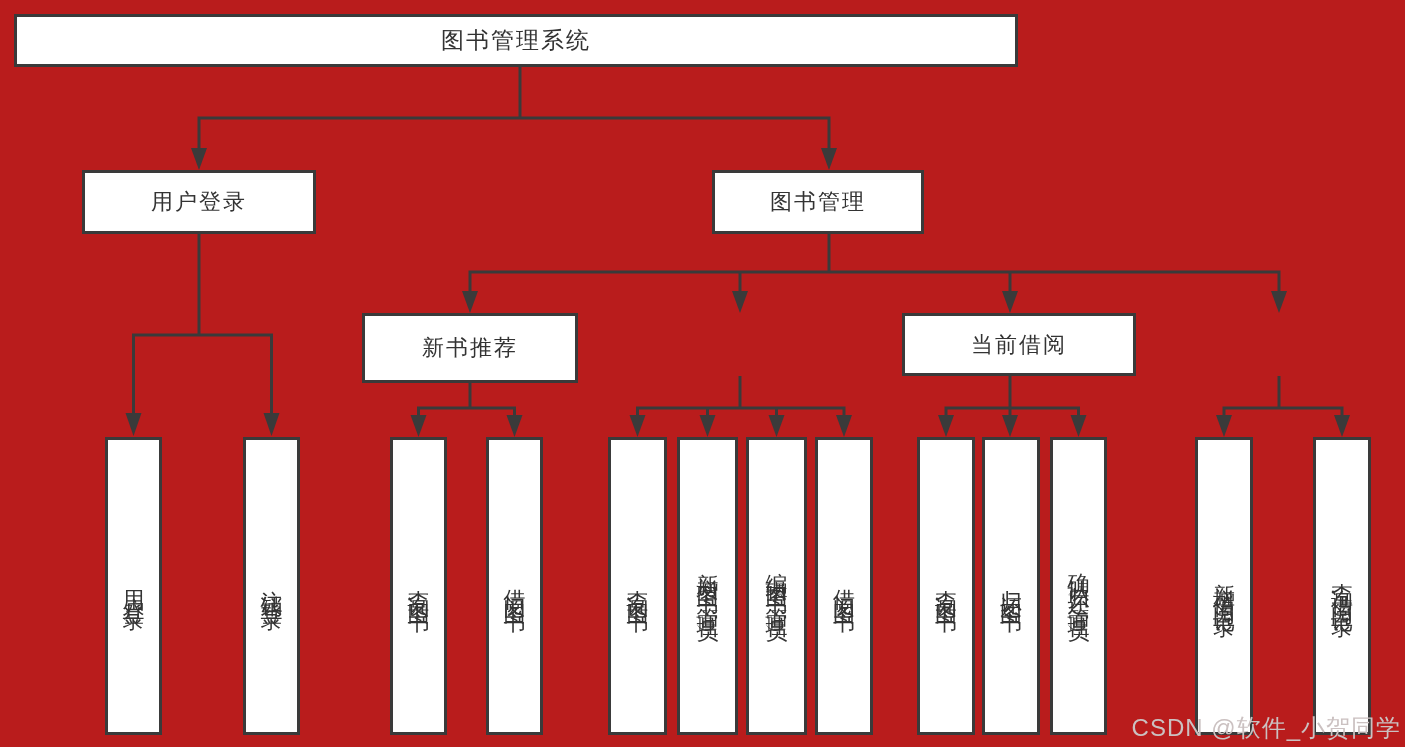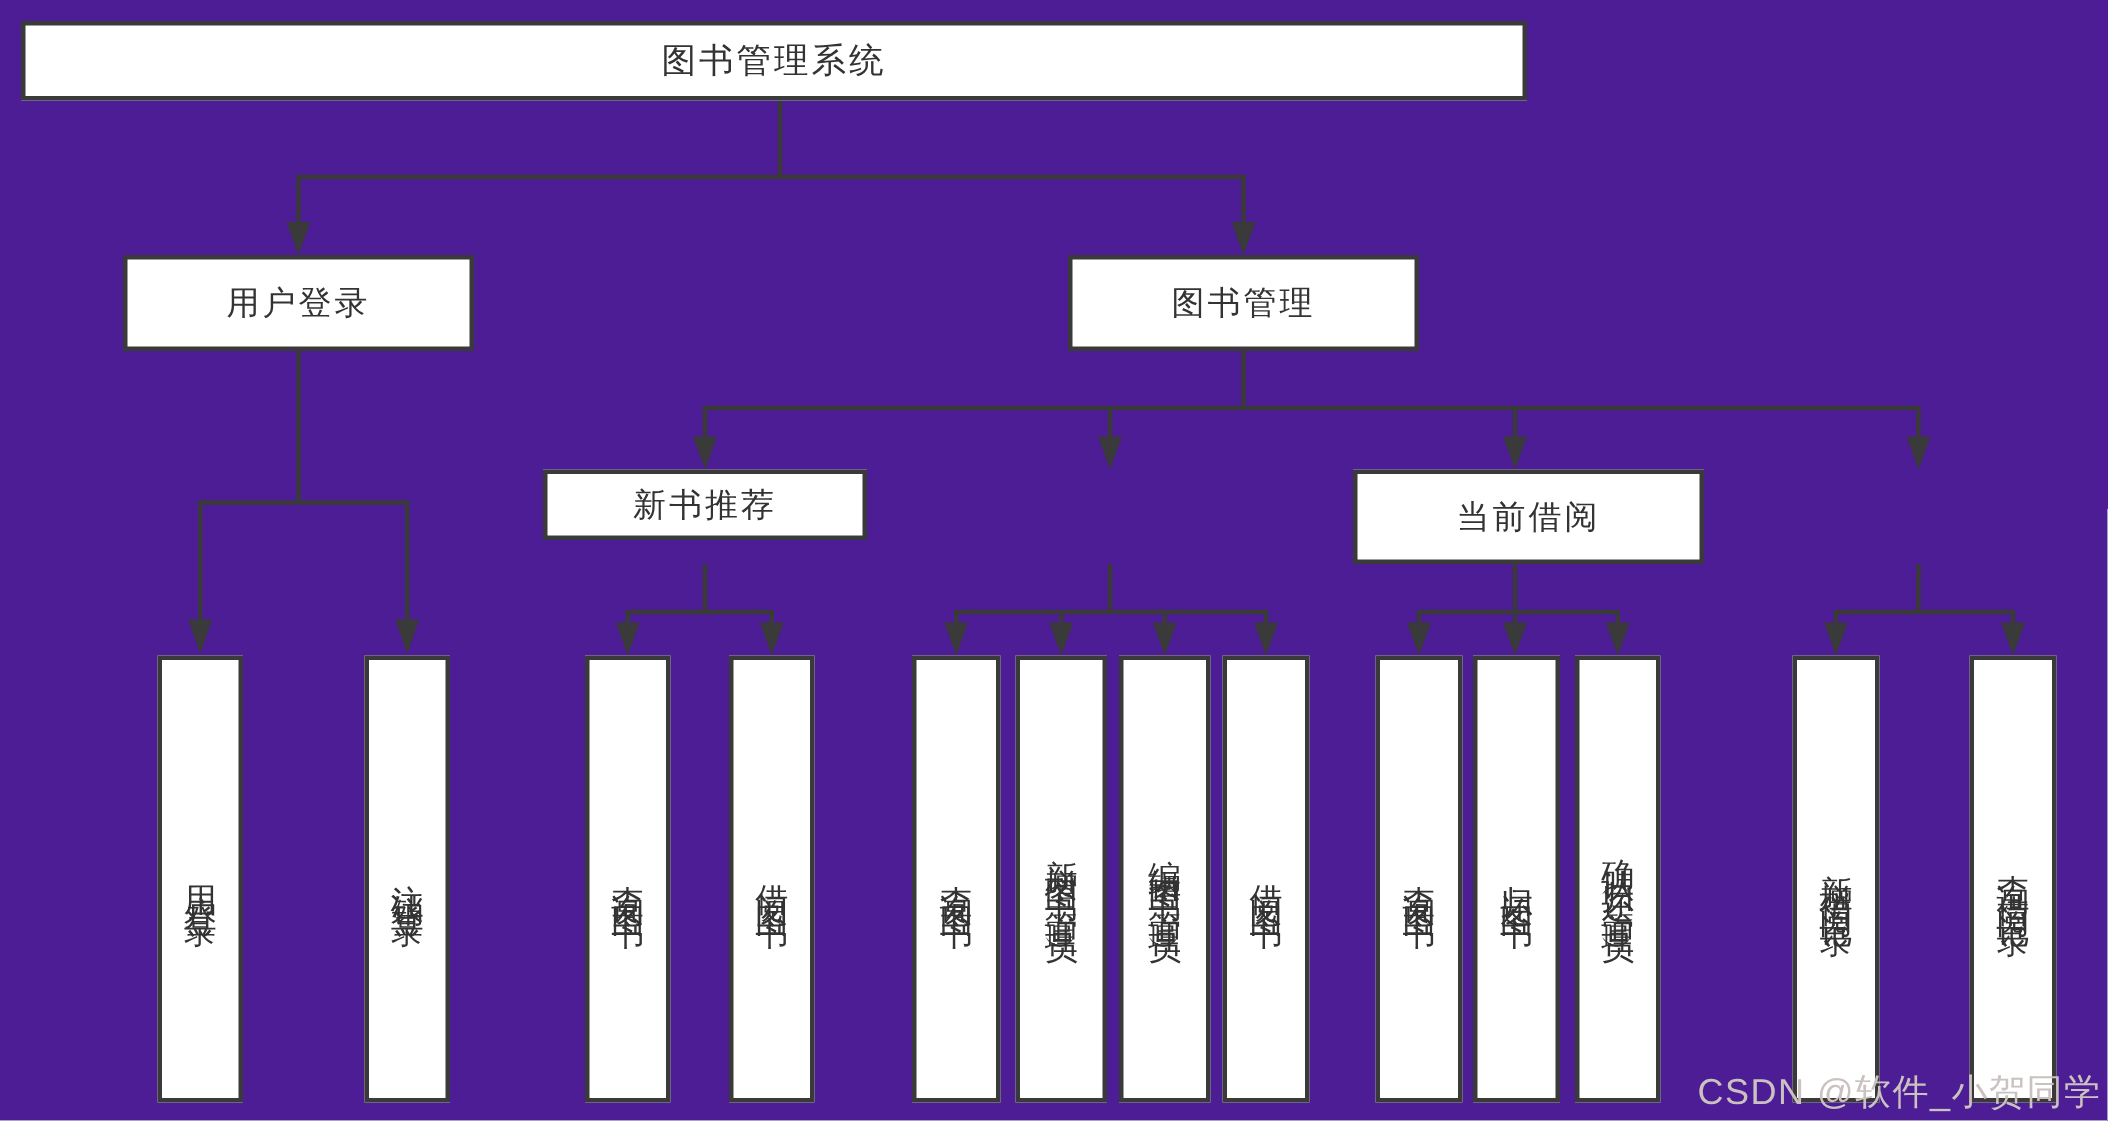--- a/index.html
+++ b/index.html
@@ -1,17 +1,17 @@
 <!DOCTYPE html>
 <html><head>
 <meta charset="utf-8">
 <style>
   html,body{margin:0;padding:0;background:#ffffff;}
   .canvas{
-    position:relative;width:1405px;height:747px;background:#4c1d95;overflow:hidden;
+    position:relative;width:1405px;height:747px;background:#b91c1c;overflow:hidden;
     font-family:"Liberation Sans","DejaVu Sans",sans-serif;
   }
   .wires{position:absolute;left:0;top:0;pointer-events:none;}
   .box{
     position:absolute;box-sizing:border-box;background:#ffffff;
     border:3px solid #3a3a3a;color:#333333;
     display:flex;align-items:center;justify-content:center;
     font-size:22px;letter-spacing:2px;white-space:nowrap;
   }
   .root{font-size:23px;}
@@ -75,23 +75,23 @@
       <polygon points="1002,415 1018,415 1010,437"></polygon>
       <polygon points="1070.5,415 1086.5,415 1078.5,437"></polygon>
       <polygon points="1216,415 1232,415 1224,437"></polygon>
       <polygon points="1334,415 1350,415 1342,437"></polygon>
     </g>
   </svg>
 
   <div class="box root" style="left:14px;top:14px;width:1004px;height:53px">图书管理系统</div>
 
   <div class="box" style="left:82px;top:170px;width:234px;height:64px">用户登录</div>
-  <div class="box" style="left:712px;top:170px;width:234px;height:64px">图书管理</div>
+  <div class="box" style="left:712px;top:170px;width:212px;height:64px">图书管理</div>
 
-  <div class="box" style="left:362px;top:313px;width:216px;height:47px">新书推荐</div>
+  <div class="box" style="left:362px;top:313px;width:216px;height:70px">新书推荐</div>
   <div class="box" style="left:902px;top:313px;width:234px;height:63px">当前借阅</div>
 
   <div class="box v" style="left:105px;top:437px;width:57px;height:298px">用户登录</div>
   <div class="box v" style="left:243px;top:437px;width:57px;height:298px">注销登录</div>
 
   <div class="box v" style="left:390px;top:437px;width:57px;height:298px">查询图书</div>
   <div class="box v" style="left:486px;top:437px;width:57px;height:298px">借阅图书</div>
 
   <div class="box v" style="left:608px;top:437px;width:59px;height:298px">查询图书</div>
   <div class="box v" style="left:677px;top:437px;width:61px;height:298px">新增图书（管理员）</div>

